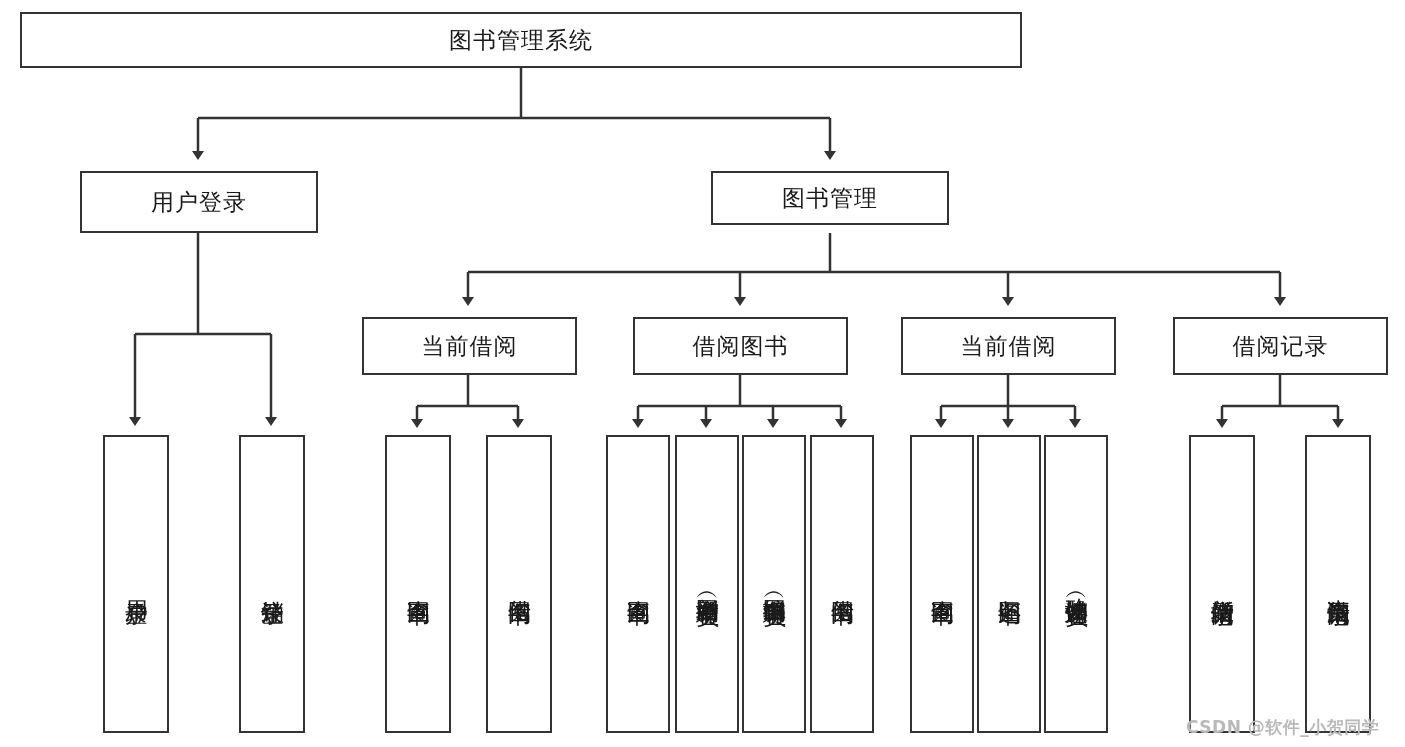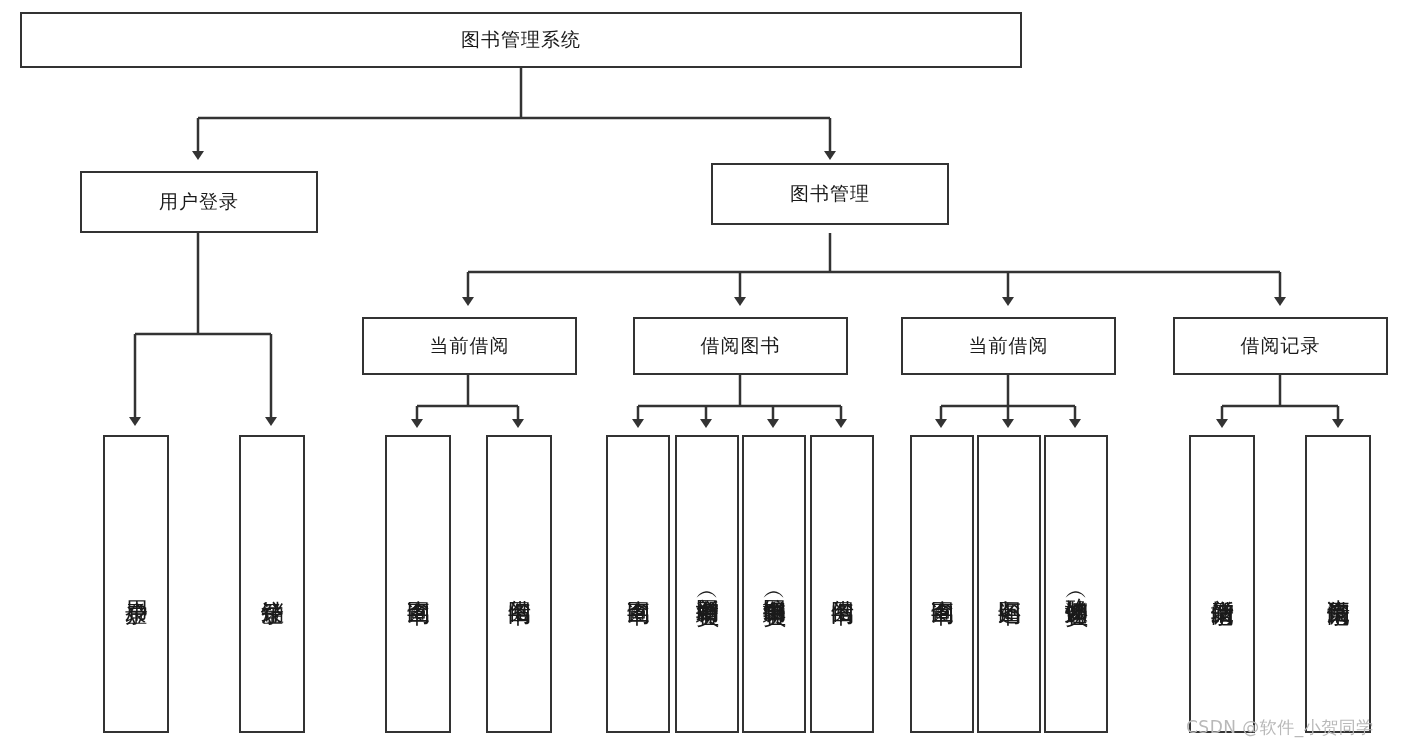--- a/index.html
+++ b/index.html
@@ -28,21 +28,21 @@
     position: absolute;
     box-sizing: border-box;
     border: 2.5px solid #333333;
     background: #ffffff;
     display: flex;
     align-items: center;
     justify-content: center;
     color: #1a1a1a;
   }
   .node-h {
-    font-size: 19px;
+    font-size: 23px;
     letter-spacing: 1px;
     white-space: nowrap;
   }
   .node-v {
     font-size: 23px;
     letter-spacing: 1px;
     writing-mode: vertical-rl;
     text-orientation: upright;
     line-height: 1.12;
     padding: 4px 0;
@@ -115,21 +115,21 @@
     </g>
   </svg>
 
   <div class="node node-h" style="left:20px; top:12px; width:1002px; height:56px;">
     <span>图书管理系统</span>
   </div>
 
   <div class="node node-h" style="left:80px; top:171px; width:238px; height:62px;">
     <span>用户登录</span>
   </div>
-  <div class="node node-h" style="left:711px; top:163px; width:238px; height:62px;">
+  <div class="node node-h" style="left:711px; top:171px; width:238px; height:54px;">
     <span>图书管理</span>
   </div>
 
   <div class="node node-h" style="left:362px; top:317px; width:215px; height:58px;">
     <span>当前借阅</span>
   </div>
   <div class="node node-h" style="left:633px; top:317px; width:215px; height:58px;">
     <span>借阅图书</span>
   </div>
   <div class="node node-h" style="left:901px; top:317px; width:215px; height:58px;">
@@ -176,15 +176,15 @@
     <span class="vtext">确认归还（管理员）</span>
   </div>
 
   <div class="node node-v" style="left:1189px; top:435px; width:66px; height:298px;">
     <span class="vtext">新增借阅记录</span>
   </div>
   <div class="node node-v" style="left:1305px; top:435px; width:66px; height:298px;">
     <span class="vtext">查询借阅记录</span>
   </div>
 
-  <div class="watermark" style="left:1186px; top:716px;">CSDN @软件_小贺同学</div>
+  <div class="watermark" style="left:1186px; top:716px;font-weight:bold;">CSDN @软件_小贺同学</div>
 
 </div>
 
 </body></html>

